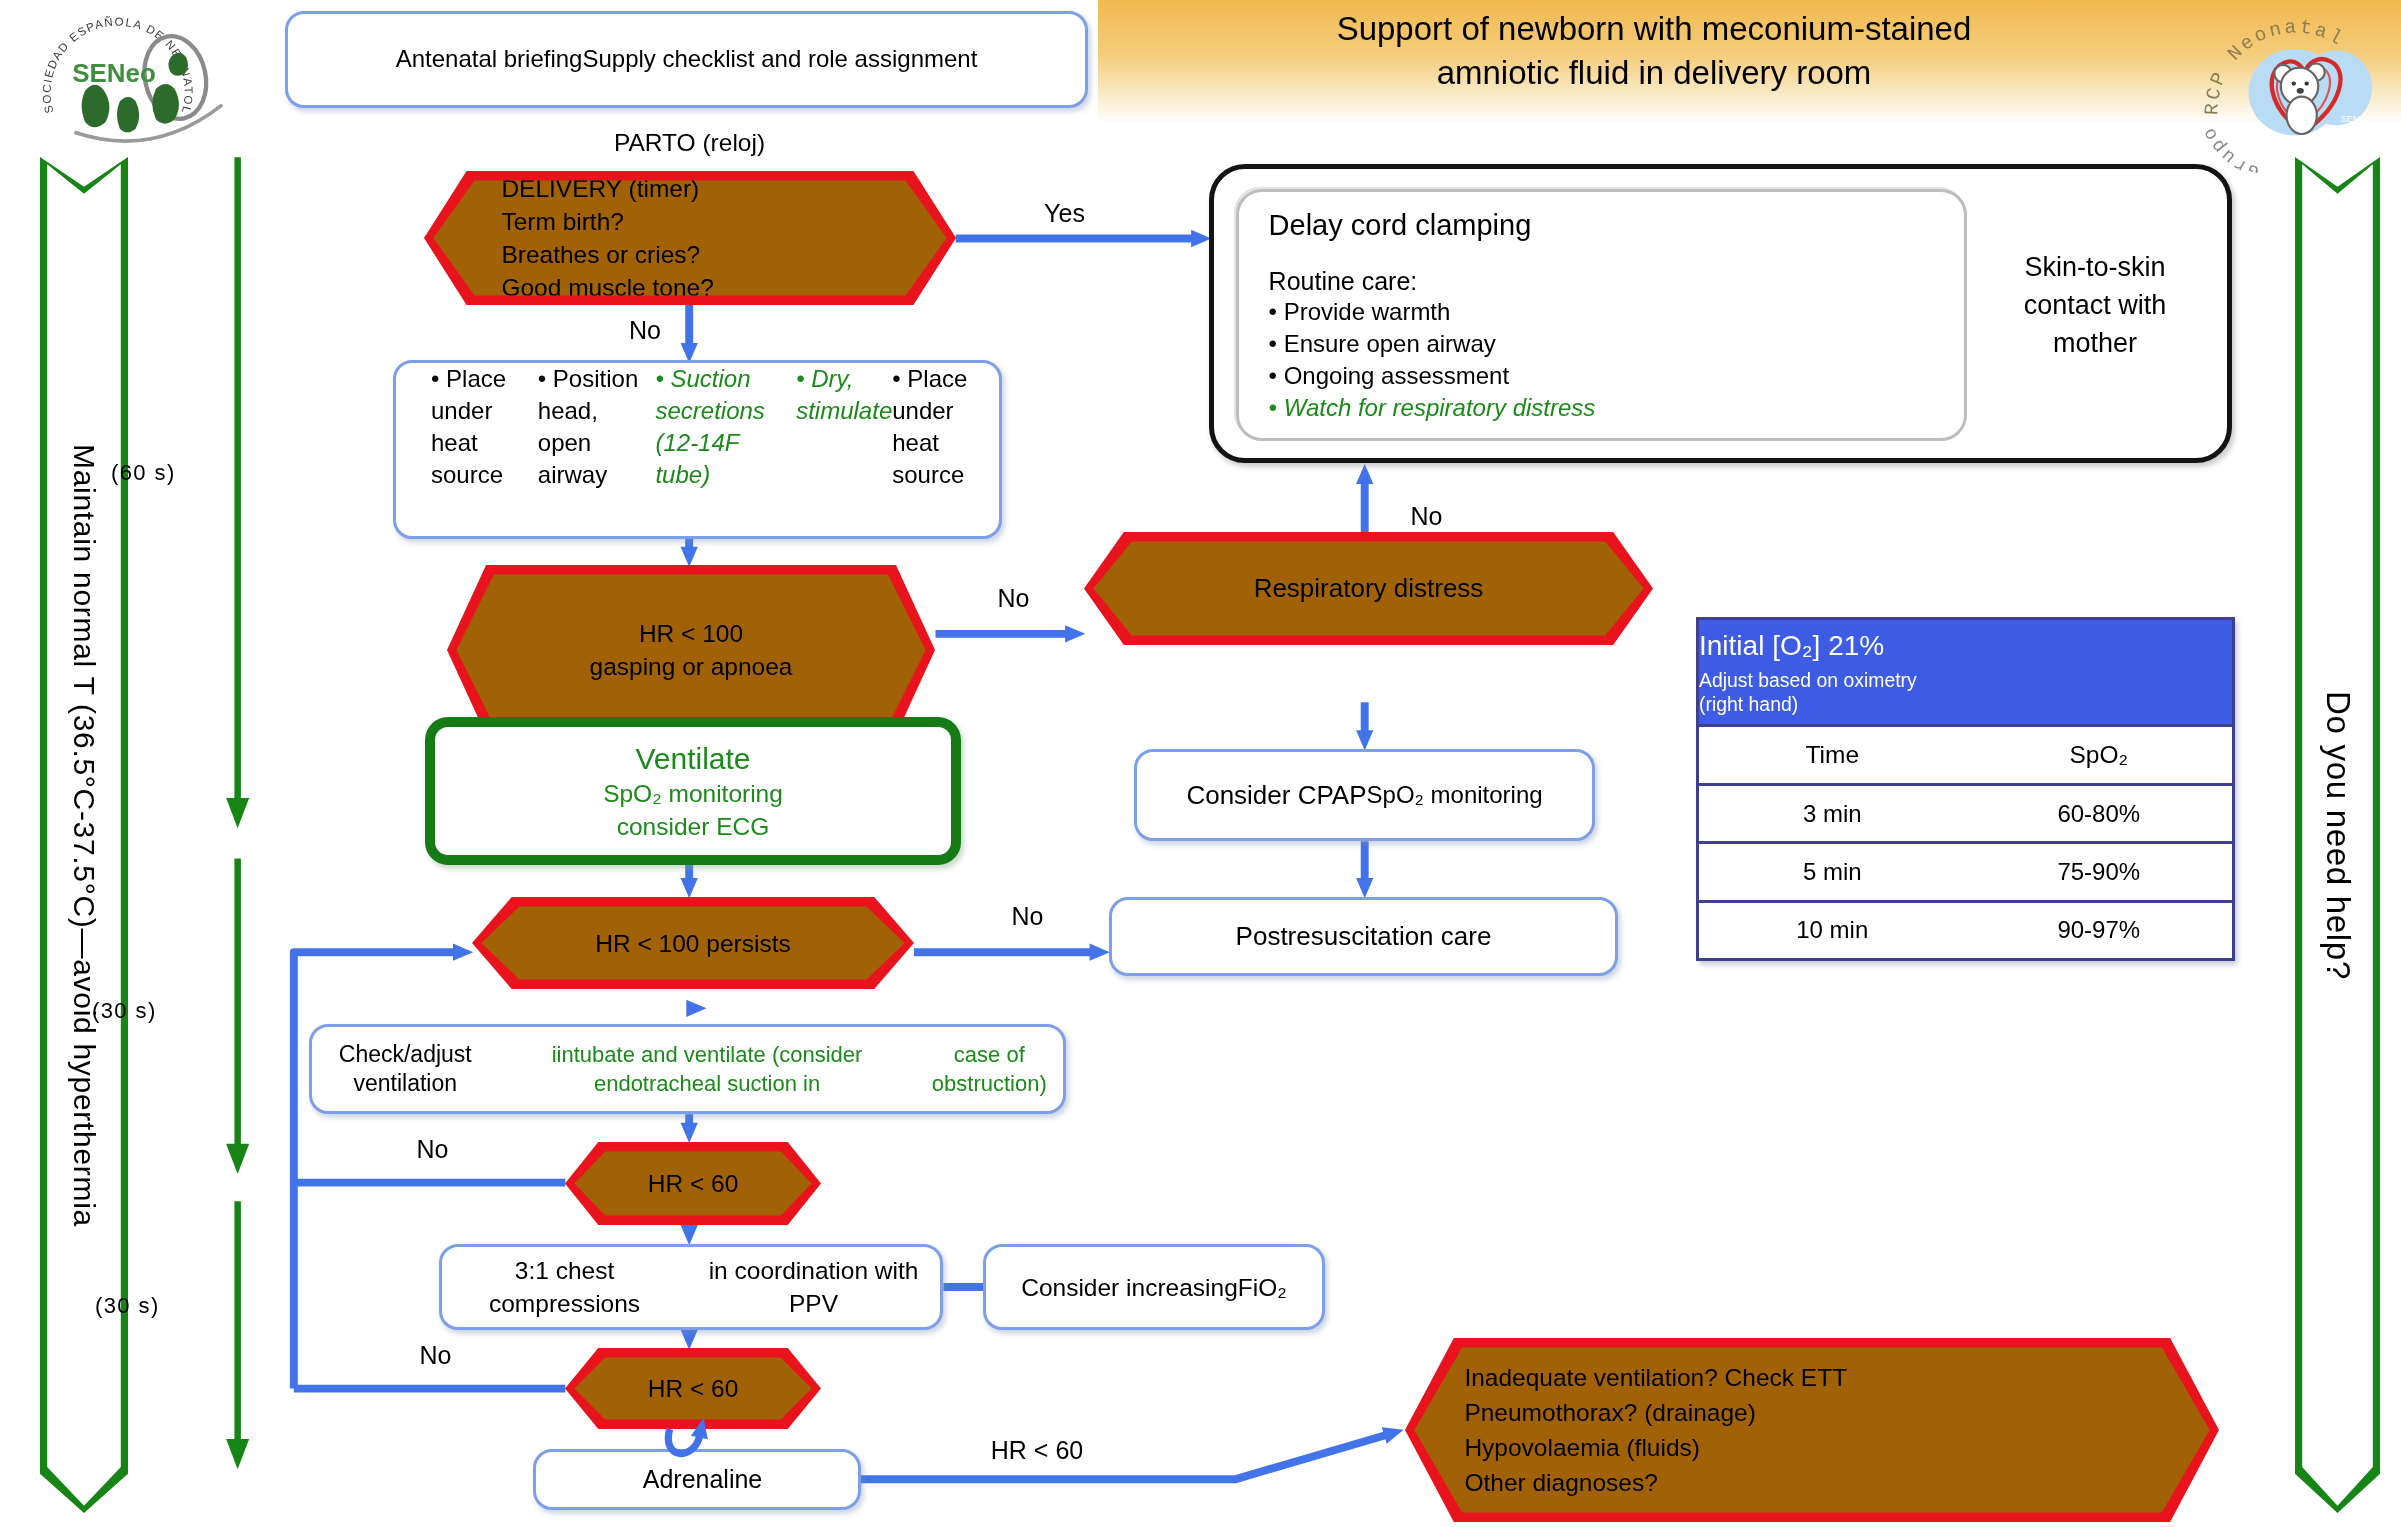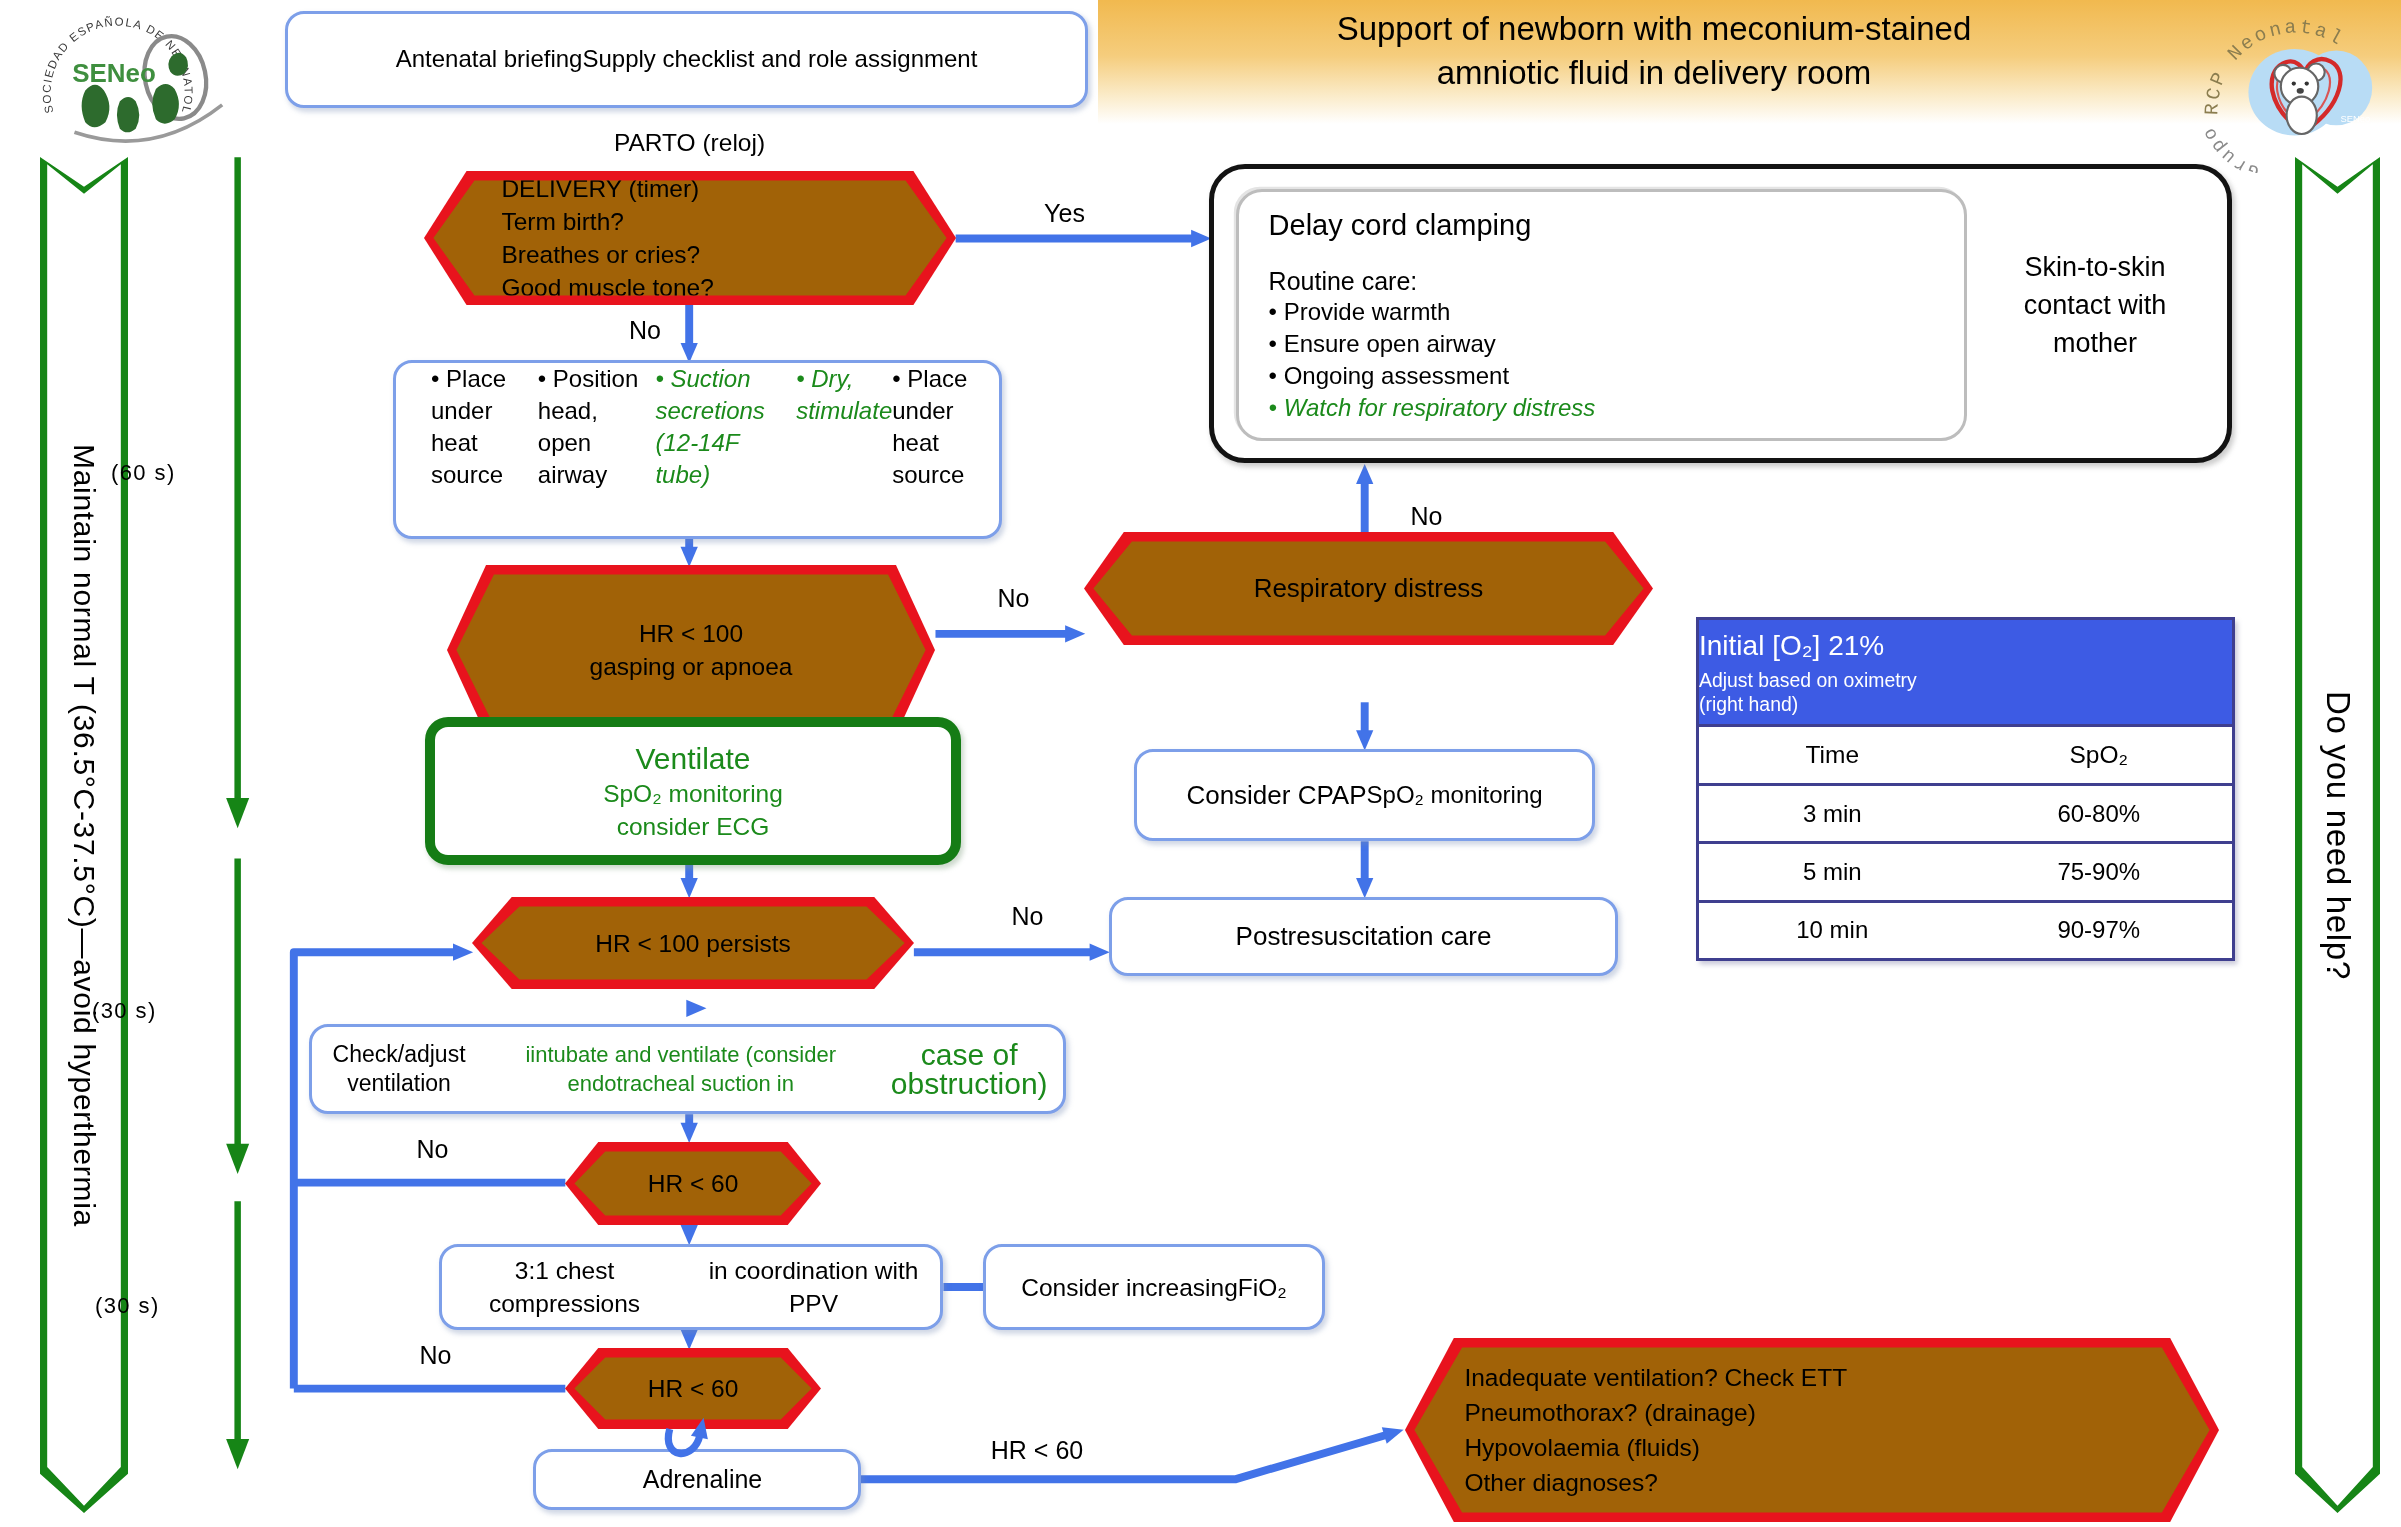--- a/index.html
+++ b/index.html
@@ -267,21 +267,21 @@
     </div>
   </div>
 
   <div class="roundbox" style="left:1109px;top:897px;width:509px;height:79px;">
     <div style="font-size:26px;">Postresuscitation care</div>
   </div>
 
   <div class="roundbox" style="left:309px;top:1024px;width:757px;height:90px;">
     <div style="font-size:23px;line-height:29px;">Check/adjust ventilation</div>
     <div class="green" style="font-size:22px;line-height:29px;">iintubate and ventilate (consider endotracheal suction in</div>
-    <div class="green" style="font-size:30px;line-height:29px;text-align:center;">case of obstruction)</div>
+    <div class="green" style="font-size:22px;line-height:29px;text-align:center;">case of obstruction)</div>
   </div>
 
   <div class="hex" style="left:565px;top:1142px;width:256px;height:83px;--poly:polygon(13% 0,87% 0,100% 50%,87% 100%,13% 100%,0 50%);">
     <div class="hexin">
       <div class="fs34">HR &lt; 60</div>
     </div>
   </div>
 
   <div class="roundbox" style="left:439px;top:1244px;width:504px;height:86px;">
     <div class="fs34">3:1 chest compressions</div>

